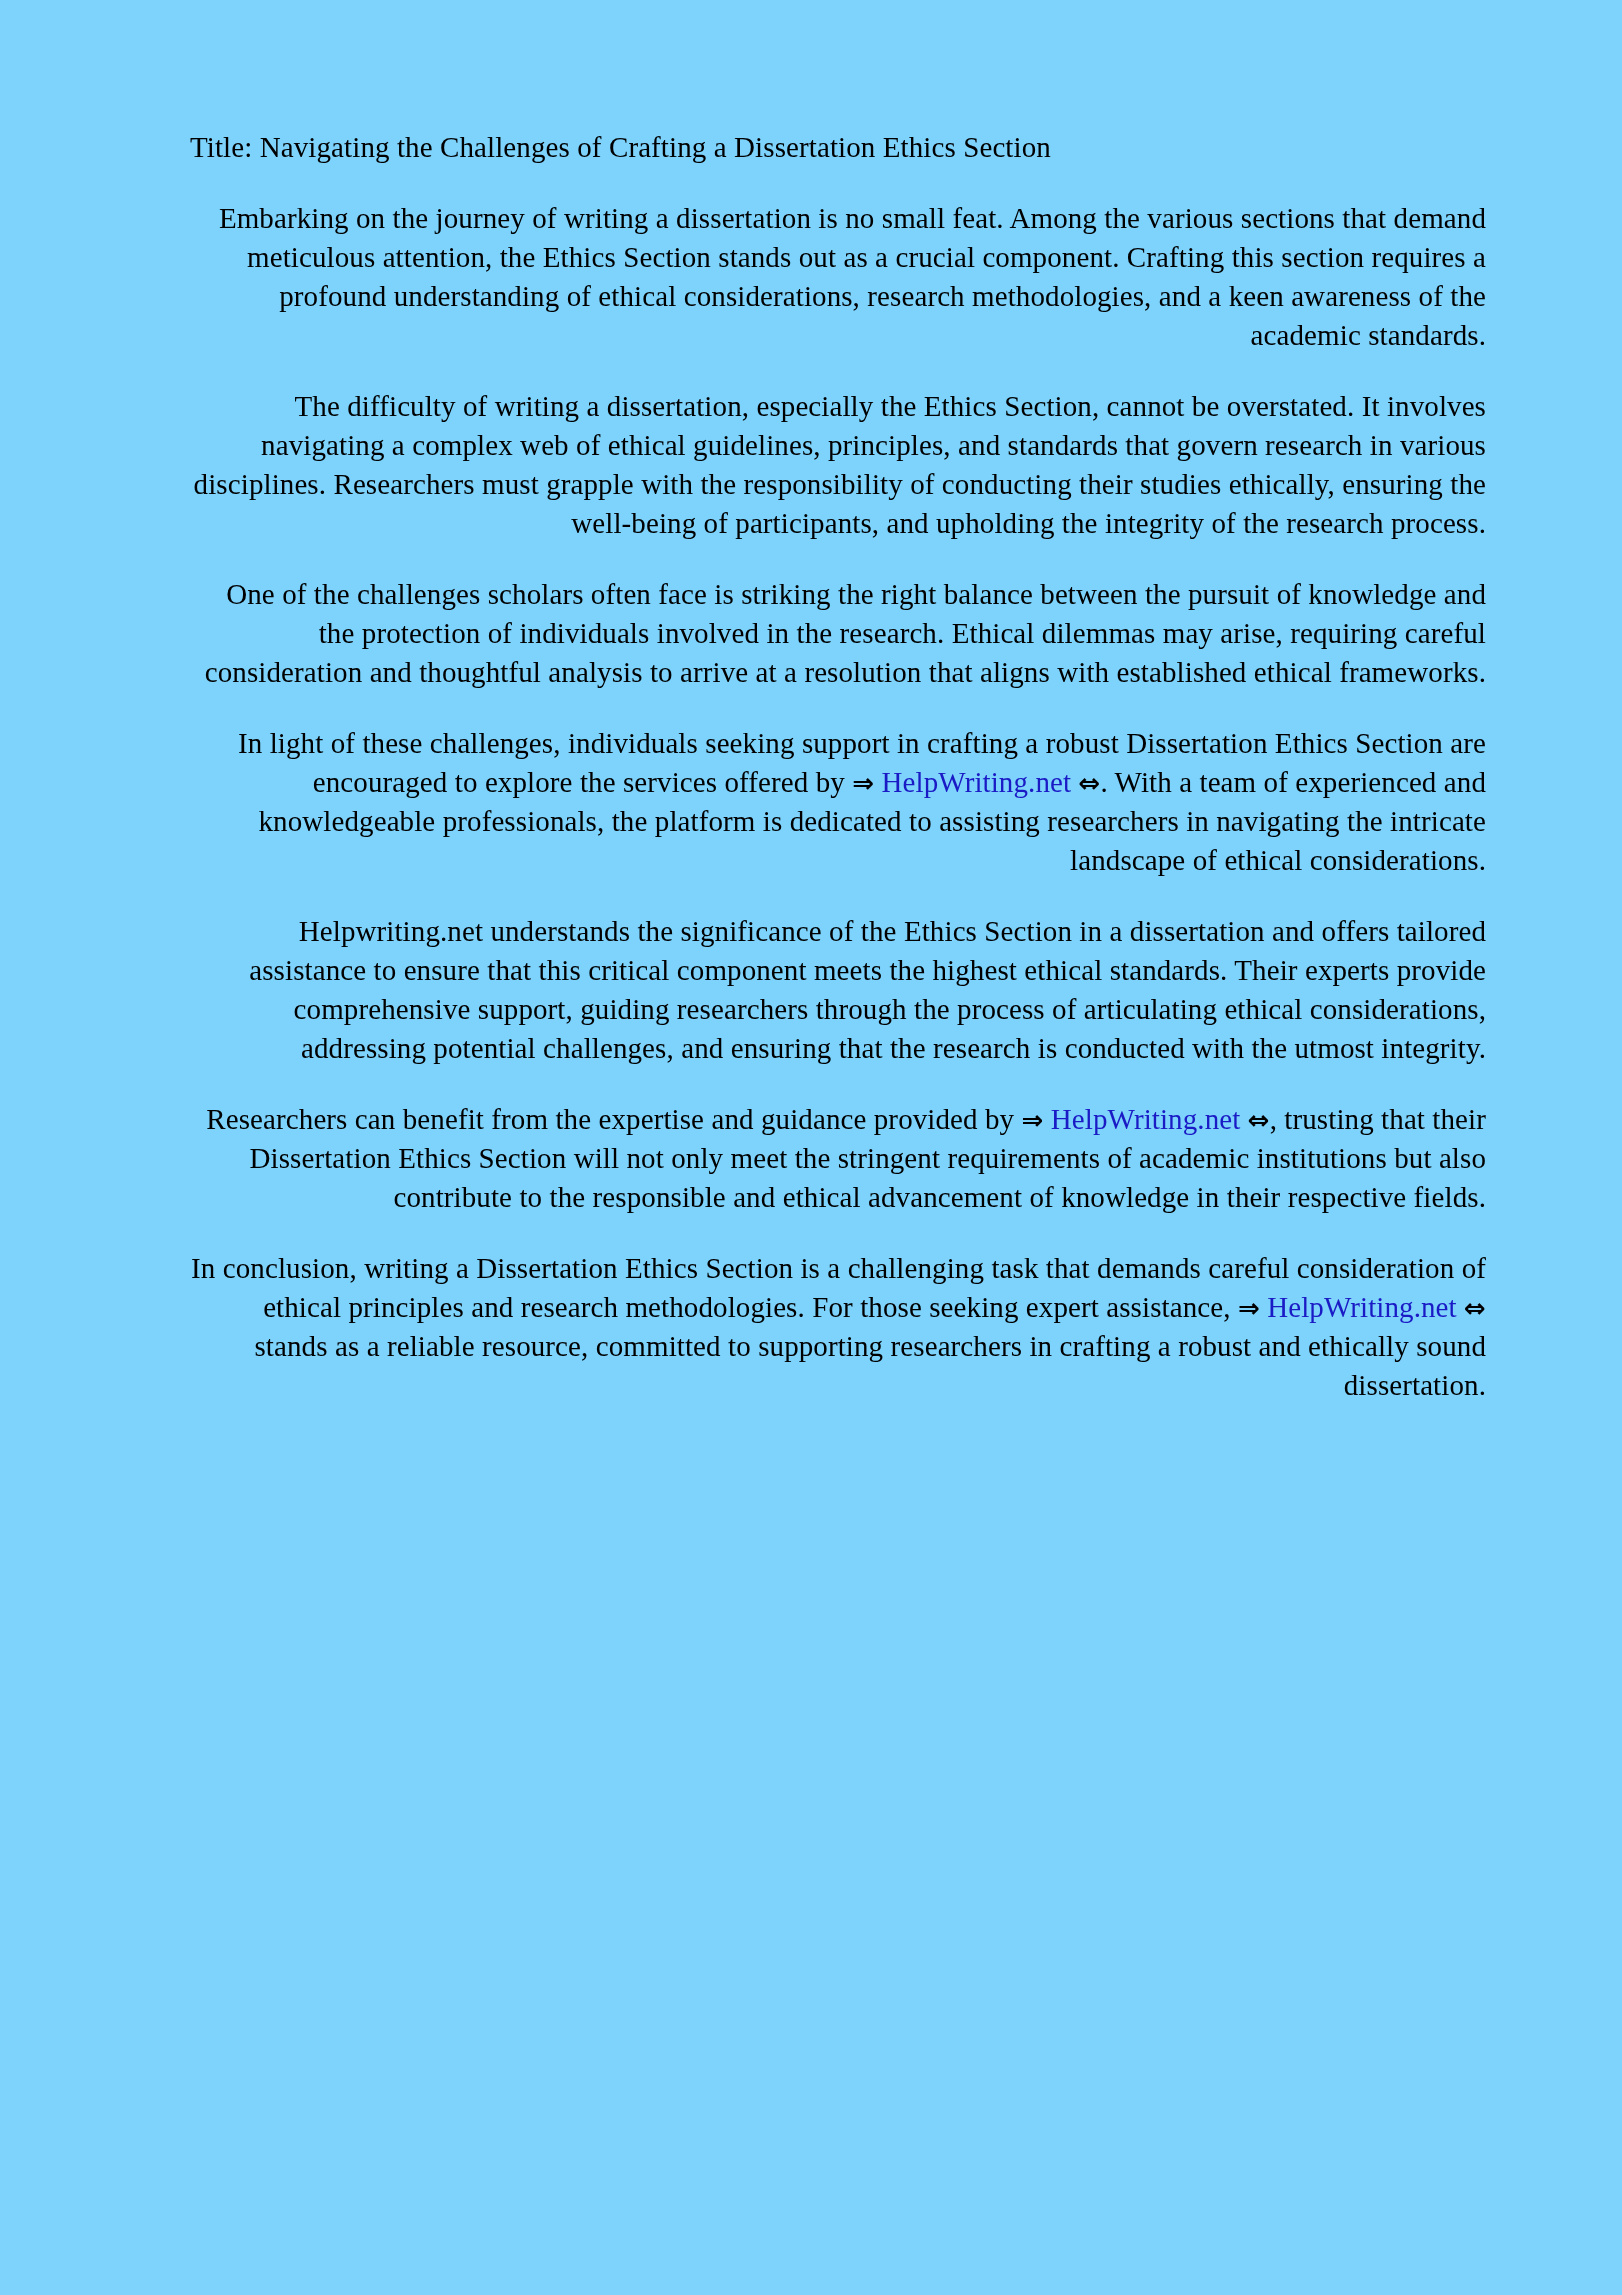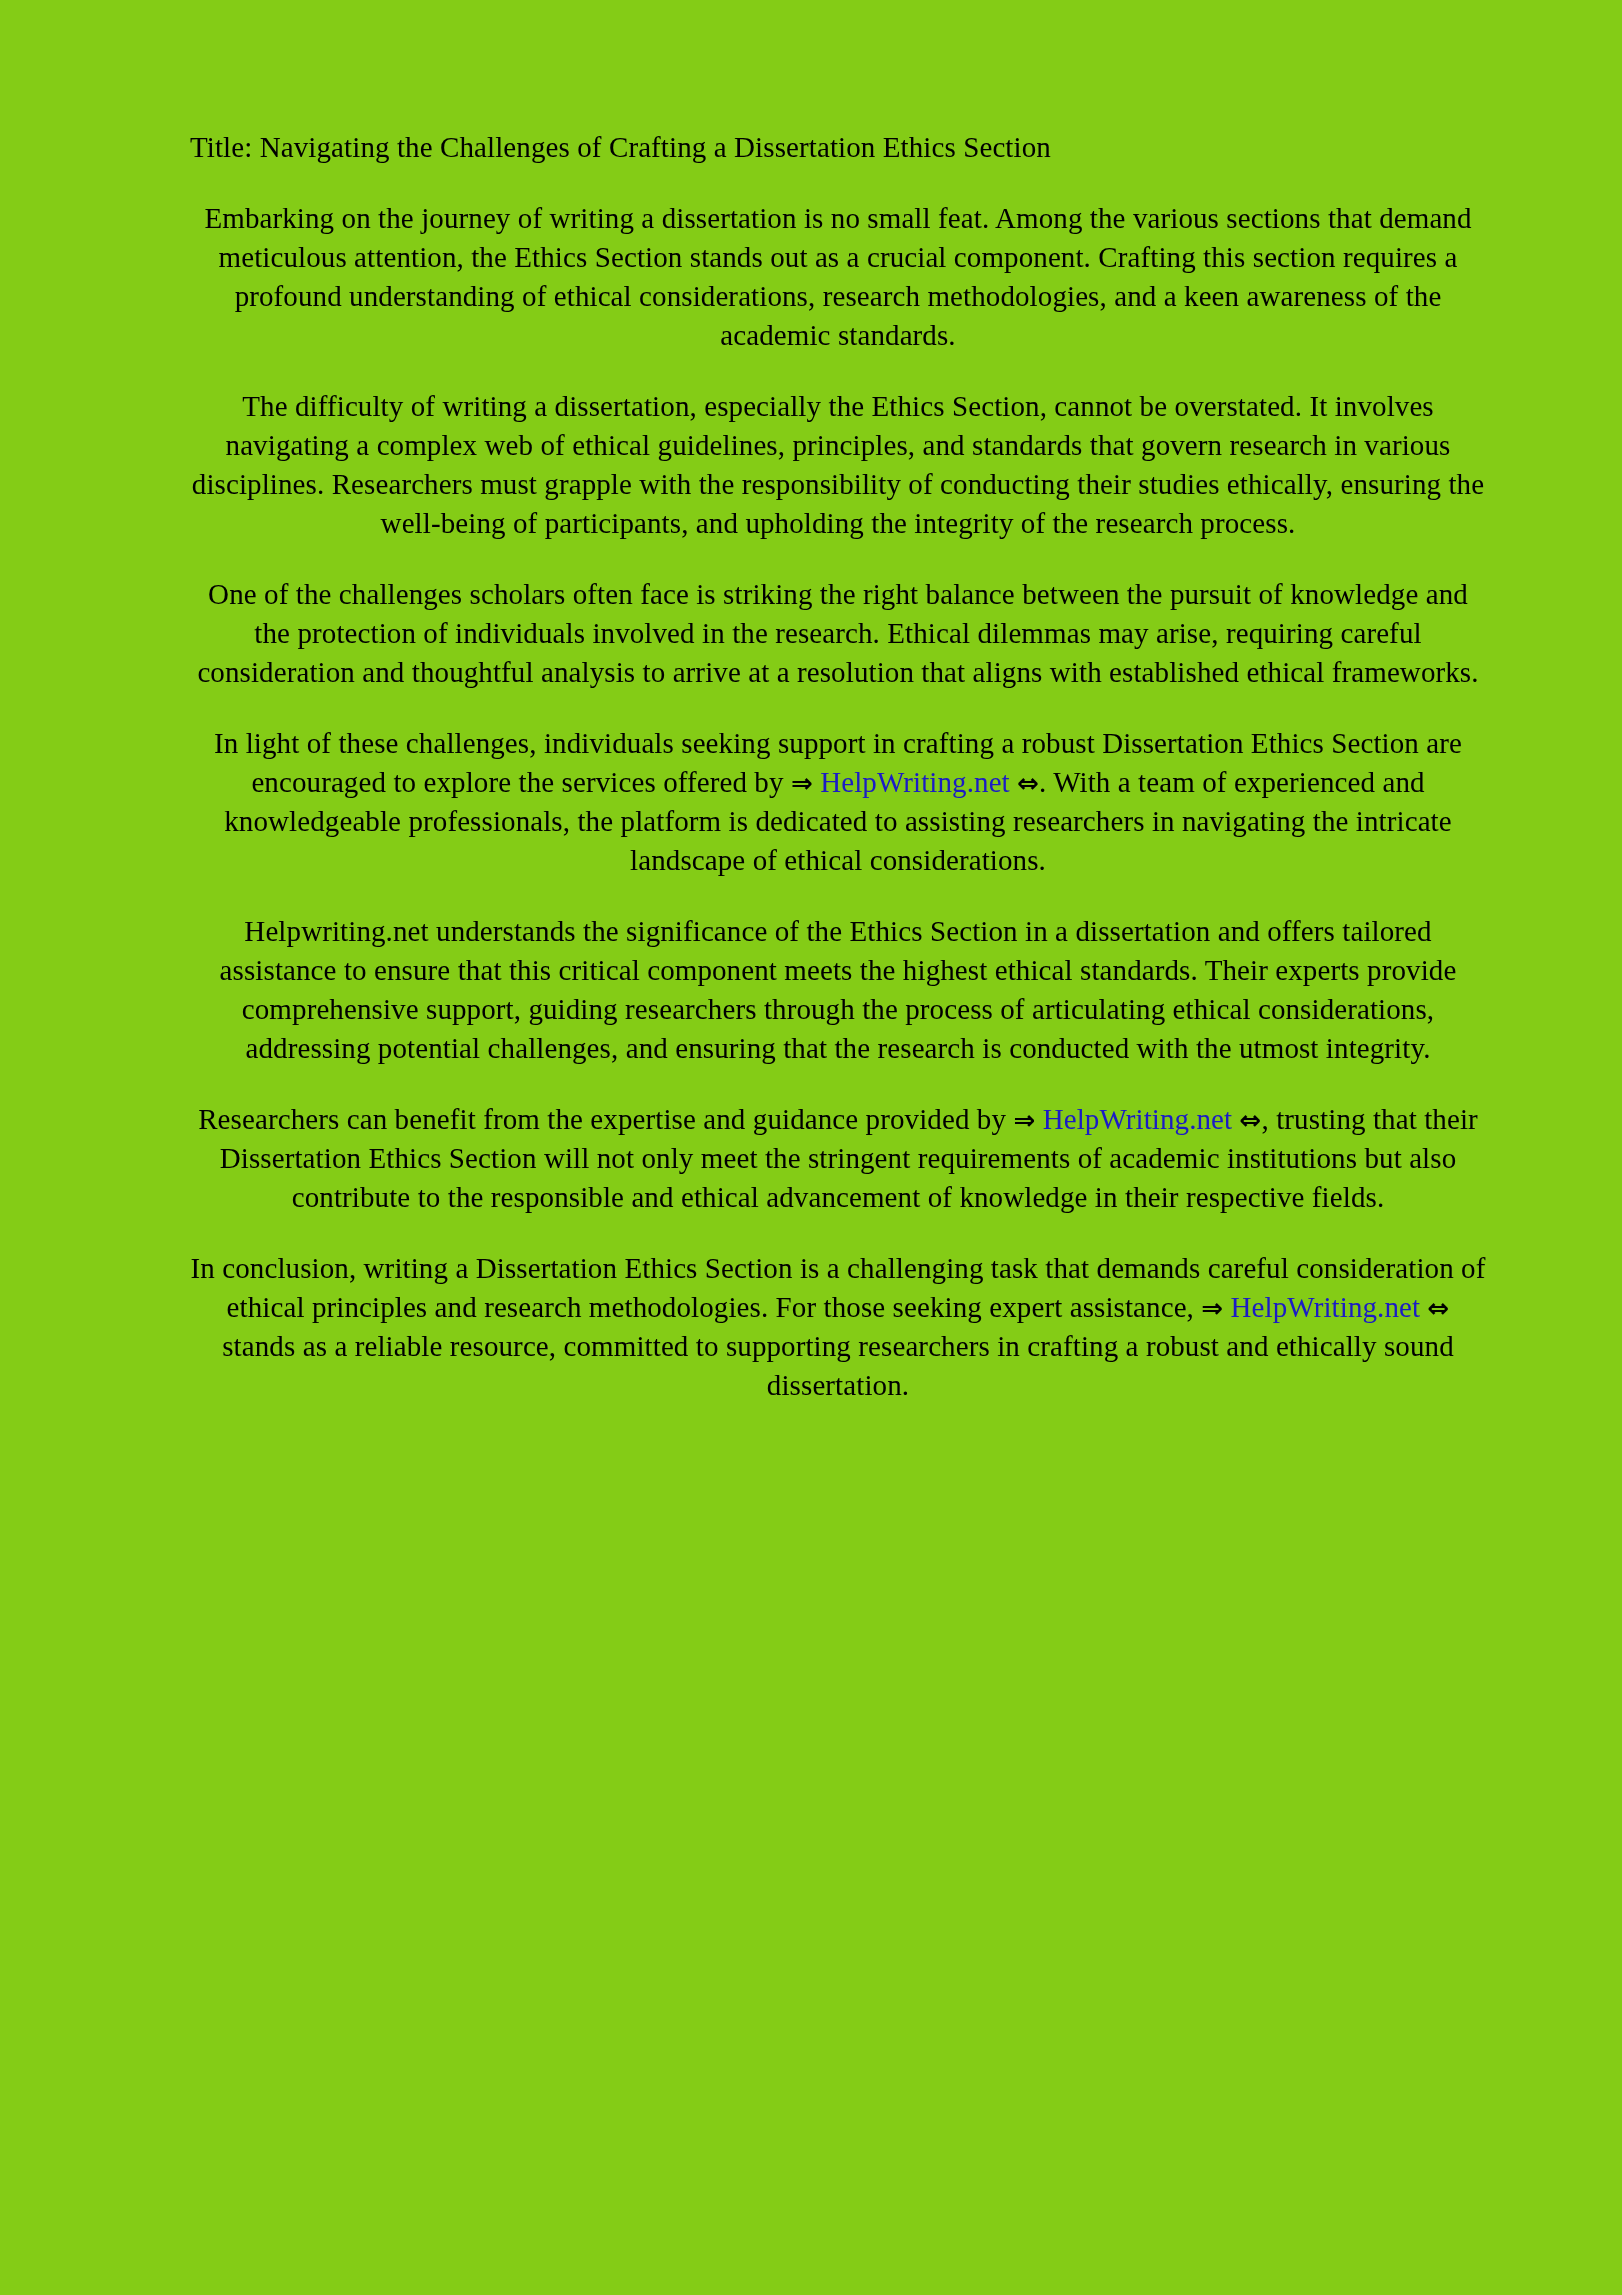--- a/index.html
+++ b/index.html
@@ -9,42 +9,42 @@
     background: #ffffff;
   }
   body {
     font-family: "Liberation Serif", "DejaVu Serif", serif;
     color: #000000;
   }
   .page {
     position: relative;
     width: 1622px;
     height: 2295px;
-    background: #84cc16;
+    background: #7dd3fc;
     box-sizing: border-box;
     overflow: hidden;
   }
   .doc-body {
     position: absolute;
     left: 190px;
     top: 129px;
     width: 1296px;
   }
   .title-line {
     font-size: 29px;
     line-height: 1.30;
     margin: 0 0 32px 0;
     text-align: left;
     letter-spacing: 0.1px;
   }
   .para {
     font-size: 29px;
     line-height: 1.345;
     margin: 0 0 32px 0;
-    text-align: center;
+    text-align: right;
     letter-spacing: 0.1px;
   }
   .para:last-child { margin-bottom: 0; }
   .brand-link {
     color: #1B1BC6;
     font-weight: normal;
     text-decoration: none;
     white-space: nowrap;
   }
   .arrow-glyph {

